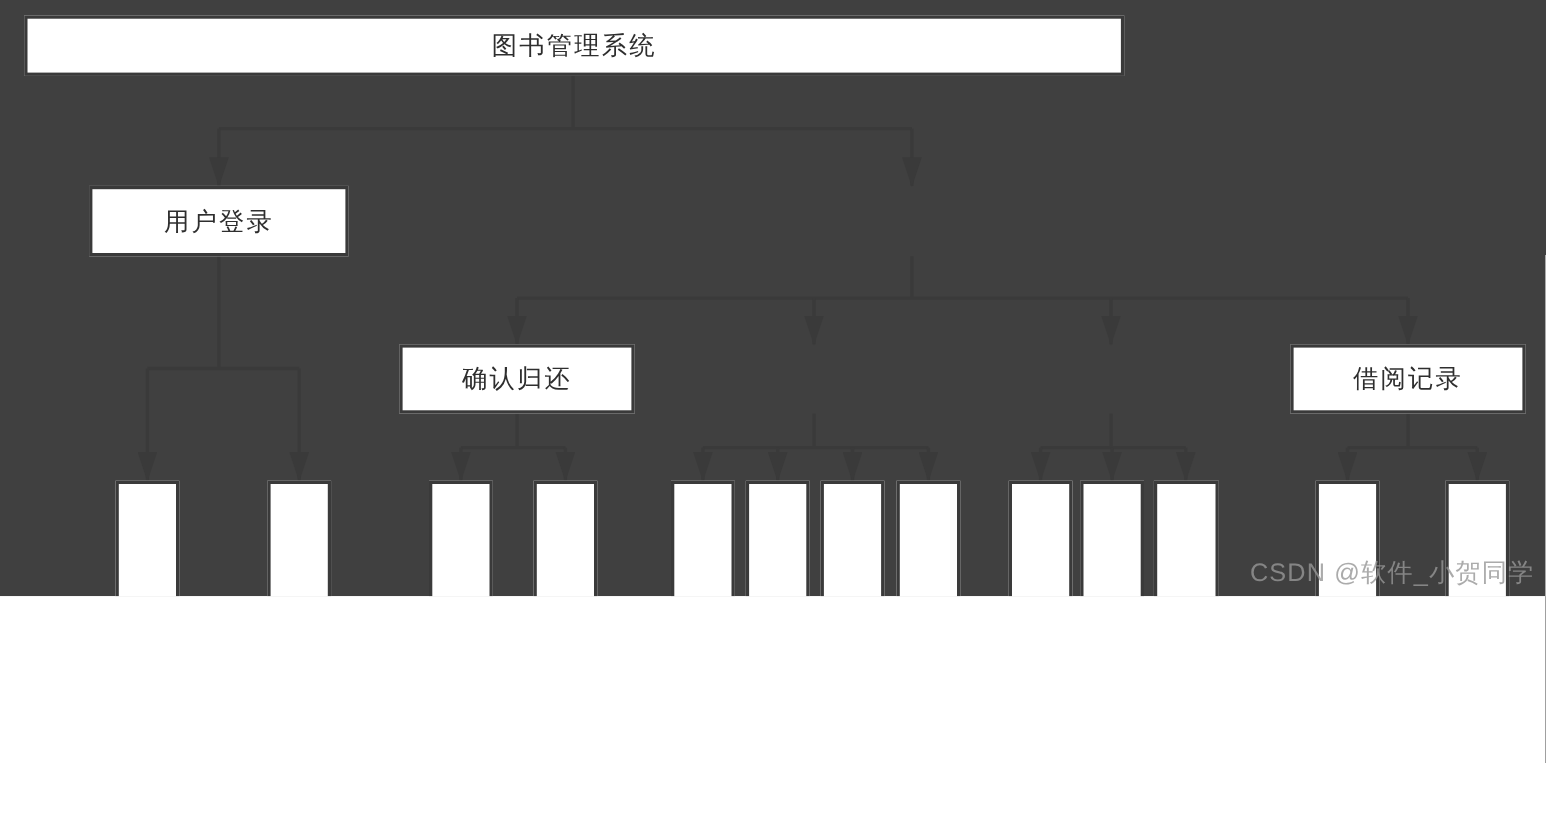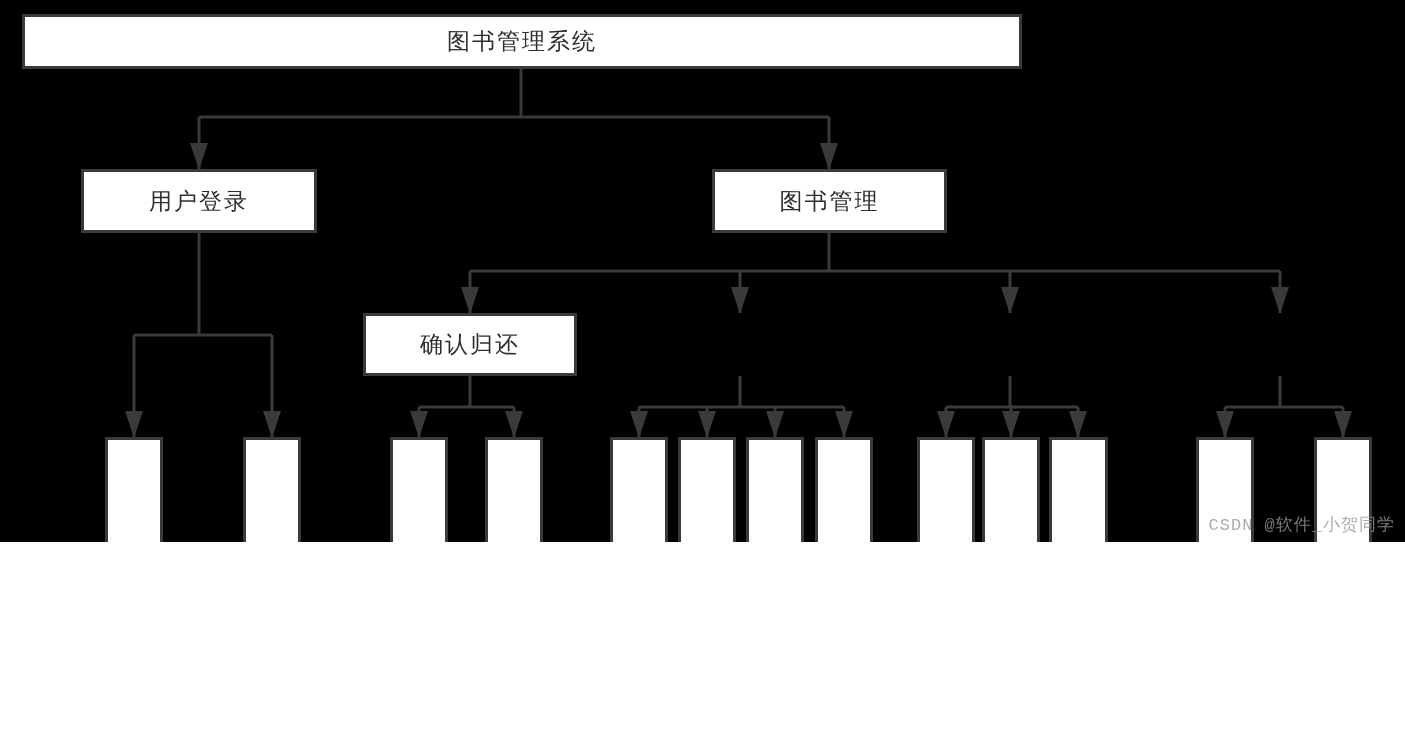--- a/index.html
+++ b/index.html
@@ -1,22 +1,21 @@
 <!DOCTYPE html>
 <html><head>
 <meta charset="utf-8">
 <style>
   html,body{margin:0;padding:0;background:#ffffff;}
   body{font-family:"Liberation Sans","DejaVu Sans",sans-serif;}
   #canvas{
     position:relative;
     width:1405px;height:542px;
-    background:#000000;
+    background:#404040;
     overflow:hidden;
-    font-family:Liberation Mono, monospace;
   }
   #connectors{position:absolute;left:0;top:0;}
   .box{
     position:absolute;
     box-sizing:border-box;
     background:#ffffff;
     border:3px solid #3a3a3a;
     display:flex;
     align-items:center;
     justify-content:center;
@@ -32,21 +31,21 @@
     text-orientation:mixed;
     font-size:23px;
     letter-spacing:5px;
     line-height:1.1;
     white-space:nowrap;
   }
   .watermark{
     position:absolute;
     right:10px;
     bottom:6px;
-    font-size:17px;
+    font-size:23px;
     color:rgba(150,150,150,0.8);
     letter-spacing:1px;
     pointer-events:none;
     white-space:nowrap;
   }
 </style>
 </head>
 <body>
 
 <div id="canvas">
@@ -89,26 +88,26 @@
     </g>
   </svg>
 
   <div class="box h" style="left:22px;top:14px;width:1000px;height:55px">
     <span>图书管理系统</span>
   </div>
 
   <div class="box h" style="left:81px;top:169px;width:236px;height:64px">
     <span>用户登录</span>
   </div>
-  <div class="box h" style="left:712px;top:169px;width:235px;height:64px">
-    <span>图书管理</span>
-  </div>
 
   <div class="box h" style="left:363px;top:313px;width:214px;height:63px">
     <span>确认归还</span>
+  </div>
+  <div class="box h" style="left:1173px;top:313px;width:214px;height:63px">
+    <span>借阅记录</span>
   </div>
 
   <div class="box v" style="left:105px;top:437px;width:58px;height:298px">
     <span>用户登录</span>
   </div>
   <div class="box v" style="left:243px;top:437px;width:58px;height:298px">
     <span>注销登录</span>
   </div>
 
   <div class="box v" style="left:390px;top:437px;width:58px;height:298px">

